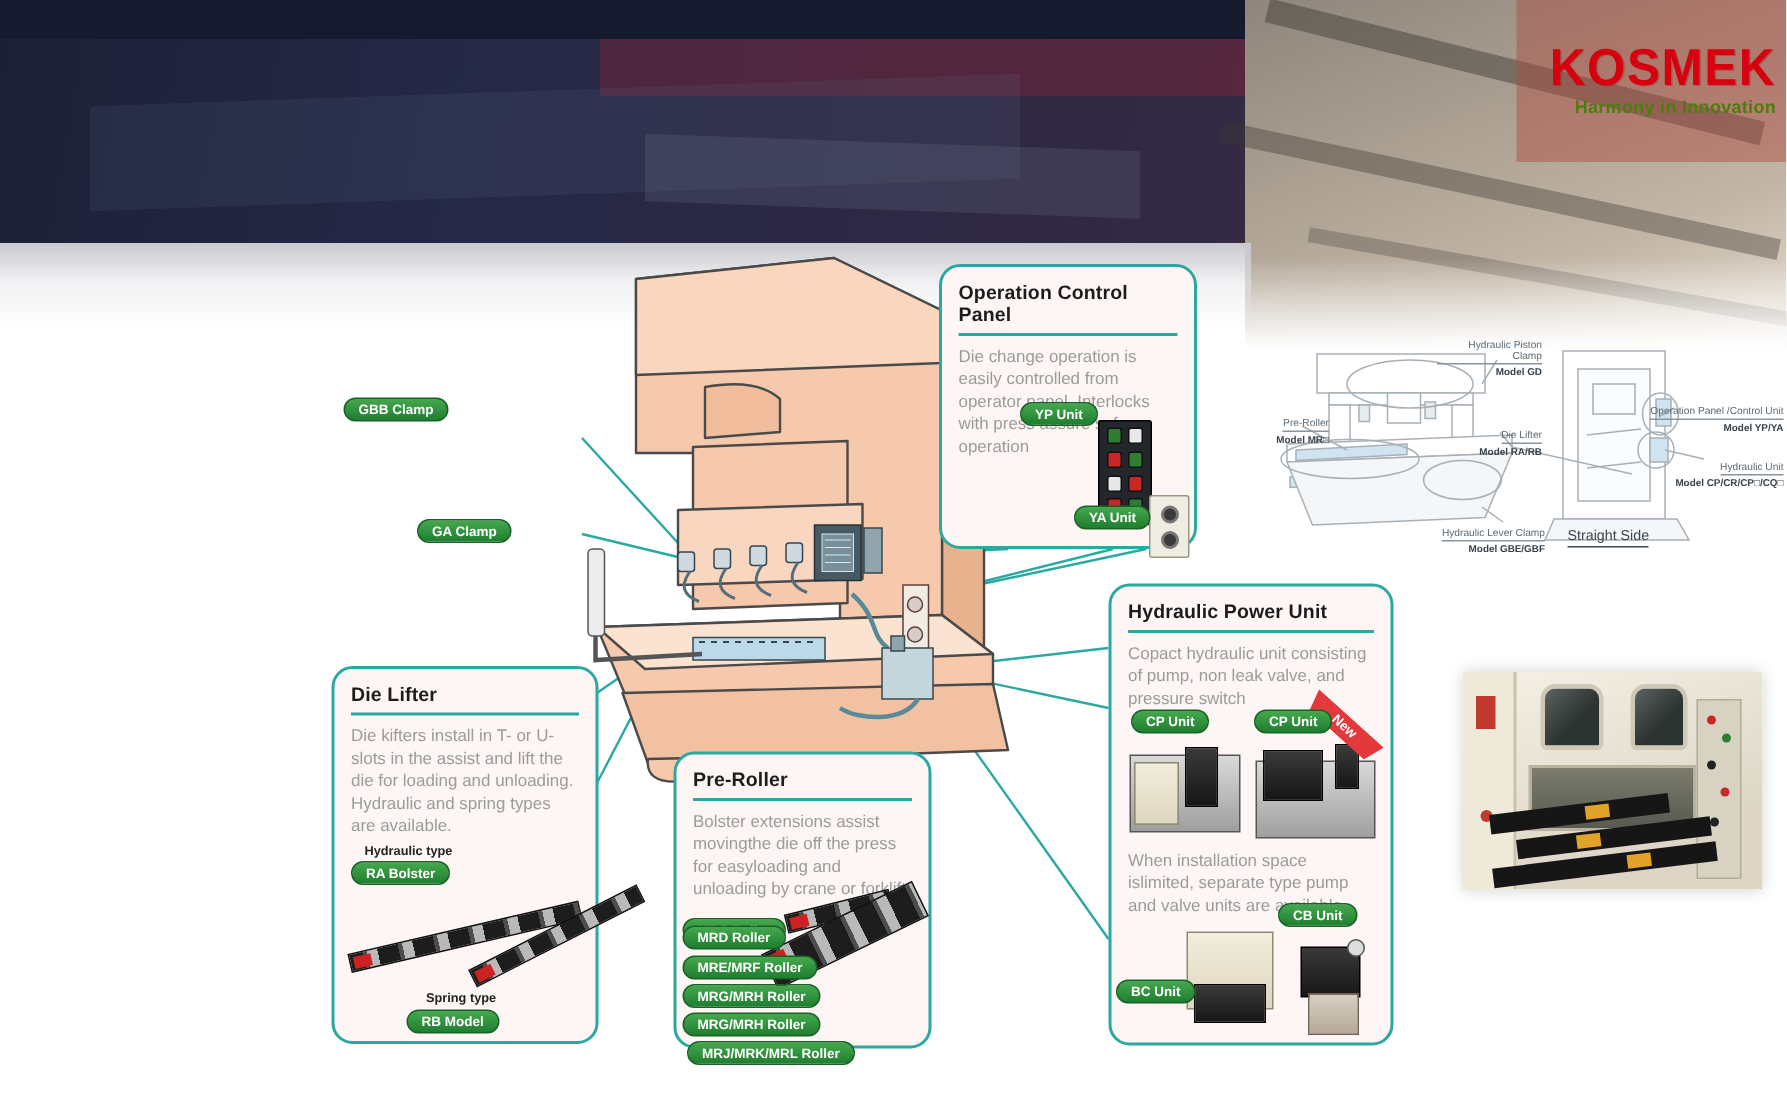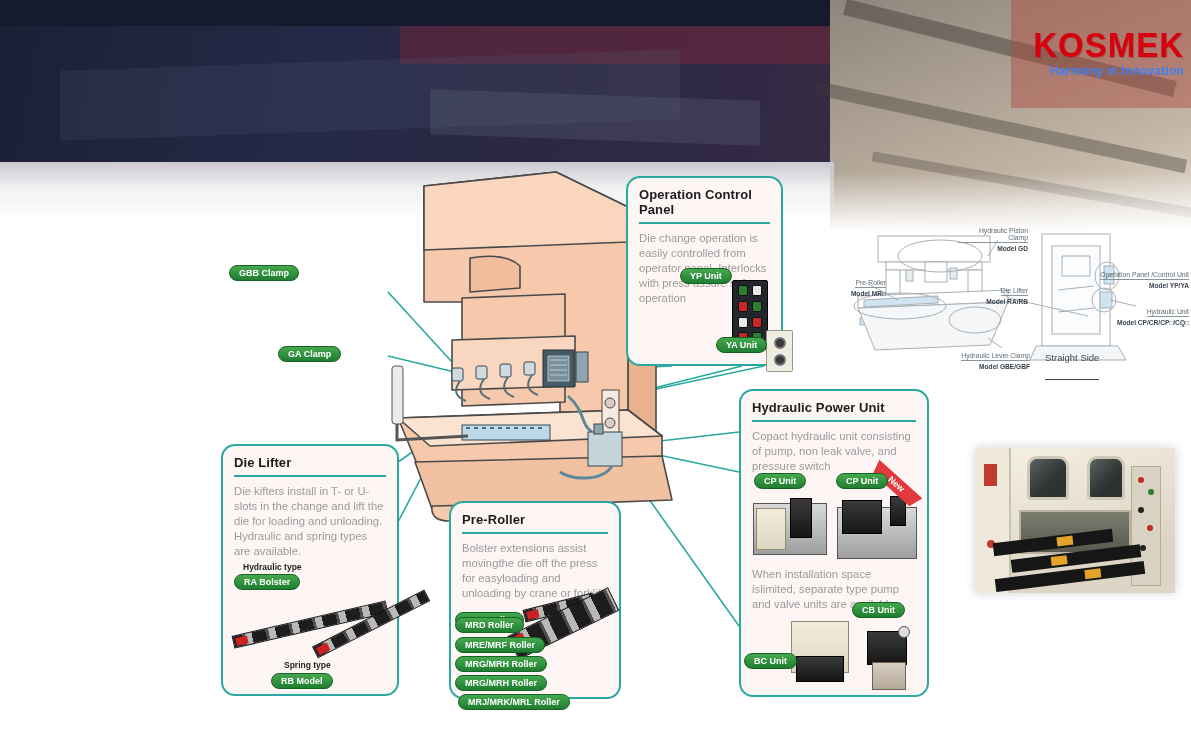--- a/index.html
+++ b/index.html
@@ -19,21 +19,21 @@
   .banner-right .beam1 { position:absolute; left:10px; top:40px; width:340px; height:16px; background:rgba(60,55,50,.45); transform:rotate(14deg); }
   .banner-right .beam2 { position:absolute; left:-20px; top:120px; width:380px; height:14px; background:rgba(60,55,50,.38); transform:rotate(12deg); }
   .banner-right .beam3 { position:absolute; left:40px; top:180px; width:330px; height:10px; background:rgba(70,60,55,.30); transform:rotate(10deg); }
   .banner-right .redtint { position:absolute; right:0; top:0; width:180px; height:108px; background:rgba(175,74,62,.45); }
   .banner-right .fade { position:absolute; left:0; bottom:0; width:100%; height:60px; background:linear-gradient(rgba(255,255,255,0),#ffffff); }
   .ghost-fade { position:absolute; left:0; top:162px; width:834px; height:58px;
             background:linear-gradient(#c9c9cf 0%, rgba(230,230,234,.55) 45%, rgba(255,255,255,0) 100%); }
   .logo { position:absolute; left:1032px; top:28px; width:152px; text-align:right; }
   .logo .word { font-size:33px; font-weight:bold; color:#d6000f; letter-spacing:1px; line-height:1;
                 text-shadow:1px 1px 0 rgba(120,0,0,.25); transform:scaleY(1.05); }
-  .logo .tag  { font-size:12px; font-weight:bold; color:#3b82f6; margin-top:3px; letter-spacing:.2px; }
+  .logo .tag  { font-size:12px; font-weight:bold; color:#4d7c0f; margin-top:3px; letter-spacing:.2px; }
 
   
   .callout { position:absolute; background:#fdf6f5; border:2px solid #2ba8a0; border-radius:14px; padding:9px 11px; z-index:5; }
   .callout h3 { font-size:13px; font-weight:bold; color:#1c1c1c; letter-spacing:.1px; }
   .callout .divider { height:2px; background:#2ba8a0; margin:5px 0 7px; }
   .callout .body { font-size:11.3px; color:#9b9b9b; line-height:1.32; }
   .badge { position:absolute; background:linear-gradient(#45a84e,#1f7e30); color:#fff; font-size:9px; font-weight:bold;
            padding:2px 9px; border-radius:9px; border:1px solid #166325; white-space:nowrap; z-index:6; }
   .typelabel { position:absolute; font-size:8.5px; font-weight:bold; color:#222; z-index:6; }
 
@@ -58,21 +58,21 @@
   .hpu-dark { background:linear-gradient(#3a3a3a,#161616); border:1px solid #000; }
   .hpu-cream { background:linear-gradient(#f2eddc,#ddd6c0); border:1px solid #8f8a74; }
   .newribbon { position:absolute; width:58px; height:15px; background:#e3393c; color:#fff; font-size:9px; font-weight:bold;
                text-align:center; line-height:15px; transform:rotate(42deg); z-index:7;
                clip-path:polygon(0 0,100% 0,92% 100%,8% 100%); }
 
   
   .tdl { position:absolute; z-index:4; text-align:right; color:#5d6a74; }
   .tdl .nm { font-size:6.8px; border-bottom:.5px solid #8a949c; padding-bottom:.5px; display:inline-block; }
   .tdl .md { font-size:6.6px; font-weight:bold; color:#39434c; display:block; margin-top:1px; }
-  .caption { position:absolute; font-size:9.5px; color:#3d464e; border-bottom:1px solid #3d464e; padding-bottom:16px; z-index:4; }
+  .caption { position:absolute; font-size:9.5px; color:#3d464e; border-bottom:1px solid #3d464e; padding-bottom:1px; z-index:4; }
 
   
   .machine-photo { position:absolute; left:975px; top:448px; width:200px; height:145px; z-index:3;
                    background:linear-gradient(160deg,#f6f1e6,#ddd6c6 75%); box-shadow:0 0 10px rgba(0,0,0,.18); overflow:hidden; }
   .mp-leftcol { position:absolute; left:0; top:0; width:36px; height:145px; background:#efe9da; border-right:2px solid #c9c2ae; }
   .mp-redlabel { position:absolute; left:9px; top:16px; width:13px; height:22px; background:#c03a30; }
   .mp-reddot { position:absolute; left:12px; top:92px; width:8px; height:8px; border-radius:50%; background:#c03a30; }
   .mp-win { position:absolute; top:8px; height:44px; background:linear-gradient(135deg,#5b625f,#2d3331 60%); border:3px solid #cfc8b6; border-radius:10px 10px 4px 4px; }
   .mp-open { position:absolute; left:44px; top:62px; width:112px; height:44px; background:linear-gradient(#7b7c6e,#585a50); border:2px solid #b9b3a0; }
   .mp-panel { position:absolute; left:156px; top:18px; width:30px; height:120px; background:#d8d2c2; border:1px solid #b3ac97; }
@@ -186,21 +186,21 @@
       <ellipse cx="1107" cy="276" rx="12" ry="14" fill="none"></ellipse>
       <ellipse cx="1104" cy="300" rx="12" ry="12" fill="none"></ellipse>
       <path d="M1008,298 L1088,316" fill="none"></path>
       <path d="M998,240 L988,256 M868,284 L898,300 M1000,288 L1008,298 M1002,348 L988,338 M1116,272 L1106,278 M1136,306 L1110,300" fill="none"></path>
     </g>
   </svg>
 
   <div class="badge" style="left:229px; top:265px;">GBB Clamp</div>
   <div class="badge" style="left:278px; top:346px;">GA Clamp</div>
 
-  <div class="callout" style="left:626px; top:176px; width:157px; height:190px;">
+  <div class="callout" style="left:626px; top:176px; width:172px; height:190px;">
     <h3>Operation Control Panel</h3>
     <div class="divider"></div>
     <div class="body">Die change operation is easily controlled from operator panel. Interlocks with press assure safe operation</div>
     <div class="ph yp-panel" style="left:104px; top:102px;">
       <div class="yp-btn" style="background:#2e7d32;"></div>
       <div class="yp-btn" style="background:#e8e8e8;"></div>
       <div class="yp-btn" style="background:#c62828;"></div>
       <div class="yp-btn" style="background:#2e7d32;"></div>
       <div class="yp-btn" style="background:#e8e8e8;"></div>
       <div class="yp-btn" style="background:#c62828;"></div>
@@ -211,21 +211,21 @@
       <div class="ya-knob" style="top:6px;"></div>
       <div class="ya-knob" style="top:23px;"></div>
     </div>
   </div>
   <div class="badge" style="left:680px; top:268px;">YP Unit</div>
   <div class="badge" style="left:716px; top:337px;">YA Unit</div>
 
   <div class="callout" style="left:221px; top:444px; width:178px; height:252px;">
     <h3>Die Lifter</h3>
     <div class="divider"></div>
-    <div class="body">Die kifters install in T- or U-slots in the change and lift the die for loading and unloading. Hydraulic and spring types are available.</div>
+    <div class="body">Die kifters install in T- or U-slots in the assist and lift the die for loading and unloading. Hydraulic and spring types are available.</div>
     <div class="bar" style="left:8px; top:172px; width:158px; transform:rotate(-13deg);">
       <div class="tip"></div>
     </div>
     <div class="bar" style="left:92px; top:200px; width:126px; transform:rotate(-27deg); transform-origin:left center;">
       <div class="tip"></div>
     </div>
   </div>
   <div class="typelabel" style="left:243px; top:562px;">Hydraulic type</div>
   <div class="badge" style="left:234px; top:574px;">RA Bolster</div>
   <div class="typelabel" style="left:284px; top:660px;">Spring type</div>

